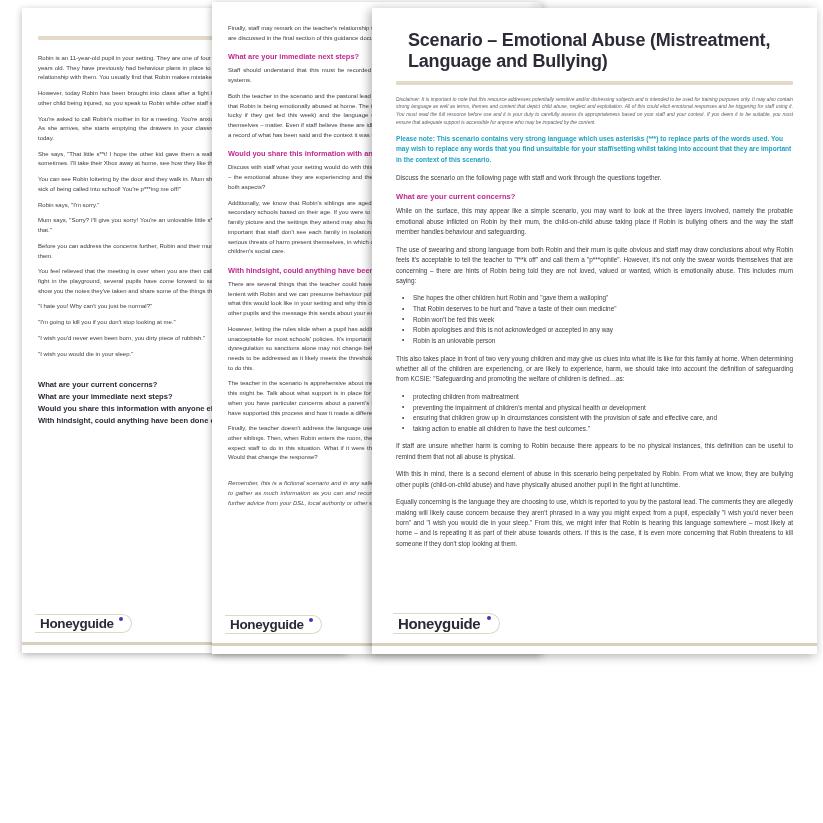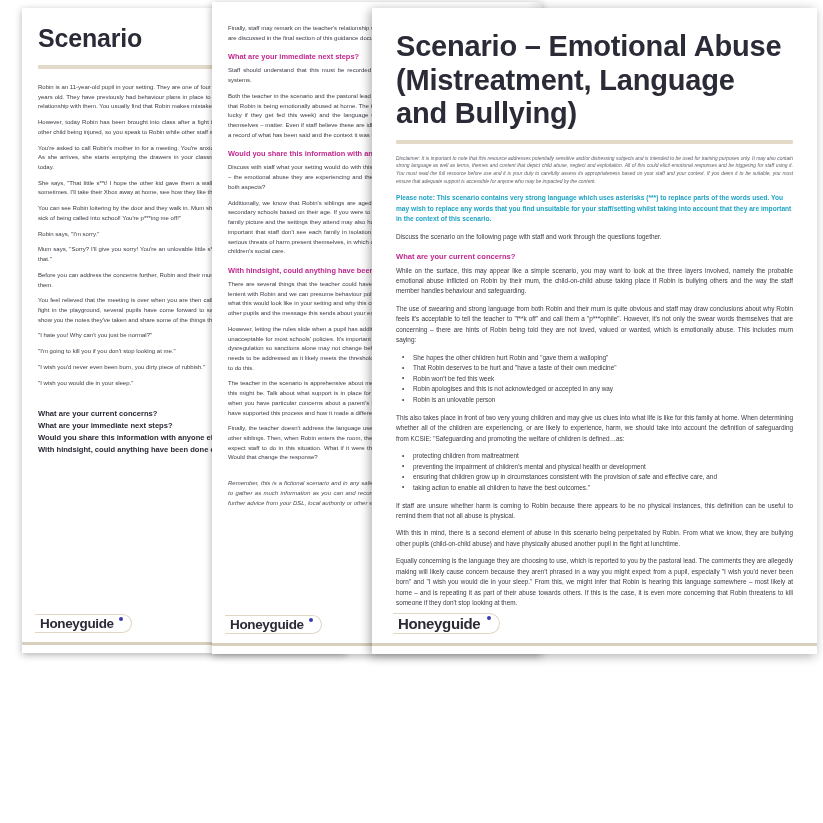--- a/index.html
+++ b/index.html
@@ -34,21 +34,21 @@
   }
 
   .pad { padding: 22px 24px 0 24px; }
   .pad-sm { padding: 16px 16px 0 16px; }
 
   
   h1.doc-title {
     font-size: 25px; font-weight: bold; color: #2b2b38;
     letter-spacing: -0.2px; line-height: 1.16;
   }
-  .front h1.doc-title { font-size: 29px; }
+  .front h1.doc-title { font-size: 18px; margin-left: 12px; }
   .rule {
     height: 4px; background: #e3d9c8; margin: 12px 0 14px 0; border-radius: 1px;
   }
   .front .rule { margin: 9px 0 11px 0; }
 
   p.body {
     font-size: 6.0px; line-height: 1.62; color: #3a3a44;
     text-align: justify; margin-bottom: 6px;
   }
   .front p.body { font-size: 6.4px; line-height: 1.63; margin-bottom: 7px; }
@@ -132,21 +132,20 @@
     pointer-events: none;
   }
 </style>
 </head>
 <body>
 
 <div id="stage">
 
   <div class="sheet back1">
     <div class="pad-sm">
-      <h1 class="doc-title">Scenario</h1>
       <div class="rule"></div>
       <p class="body">Robin is an 11-year-old pupil in your setting. They are one of four children, aged between 9 months old and 13 years old. They have previously had behaviour plans in place to support them and you feel you have a good relationship with them. You usually find that Robin makes mistakes, because you can see they are remorseful.</p>
       <p class="body">However, today Robin has been brought into class after a fight in the playground. This incident involved the other child being injured, so you speak to Robin while other staff support the injured child.</p>
       <p class="body">You're asked to call Robin's mother in for a meeting. You're anxious of this because you find her intimidating. As she arrives, she starts emptying the drawers in your classroom and asks what's happened with Robin today.</p>
       <p class="body">She says, "That little s**t! I hope the other kid gave them a wallop, they need a taste of their own medicine sometimes. I'll take their Xbox away at home, see how they like that."</p>
       <p class="body">You can see Robin loitering by the door and they walk in. Mum shouts, "What the hell have you done now? I'm sick of being called into school! You're p***ing me off!"</p>
       <p class="body">Robin says, "I'm sorry."</p>
       <p class="body">Mum says, "Sorry? I'll give you sorry! You're an unlovable little s**t. You won't be eating this week, I'll tell you that."</p>
       <p class="body">Before you can address the concerns further, Robin and their mum leave and you don't get chance to speak to them.</p>
       <p class="body">You feel relieved that the meeting is over when you are then called to speak to your pastoral lead. Since the fight in the playground, several pupils have come forward to say that Robin has been bullying them. They show you the notes they've taken and share some of the things that Robin has said to other pupils:</p>

